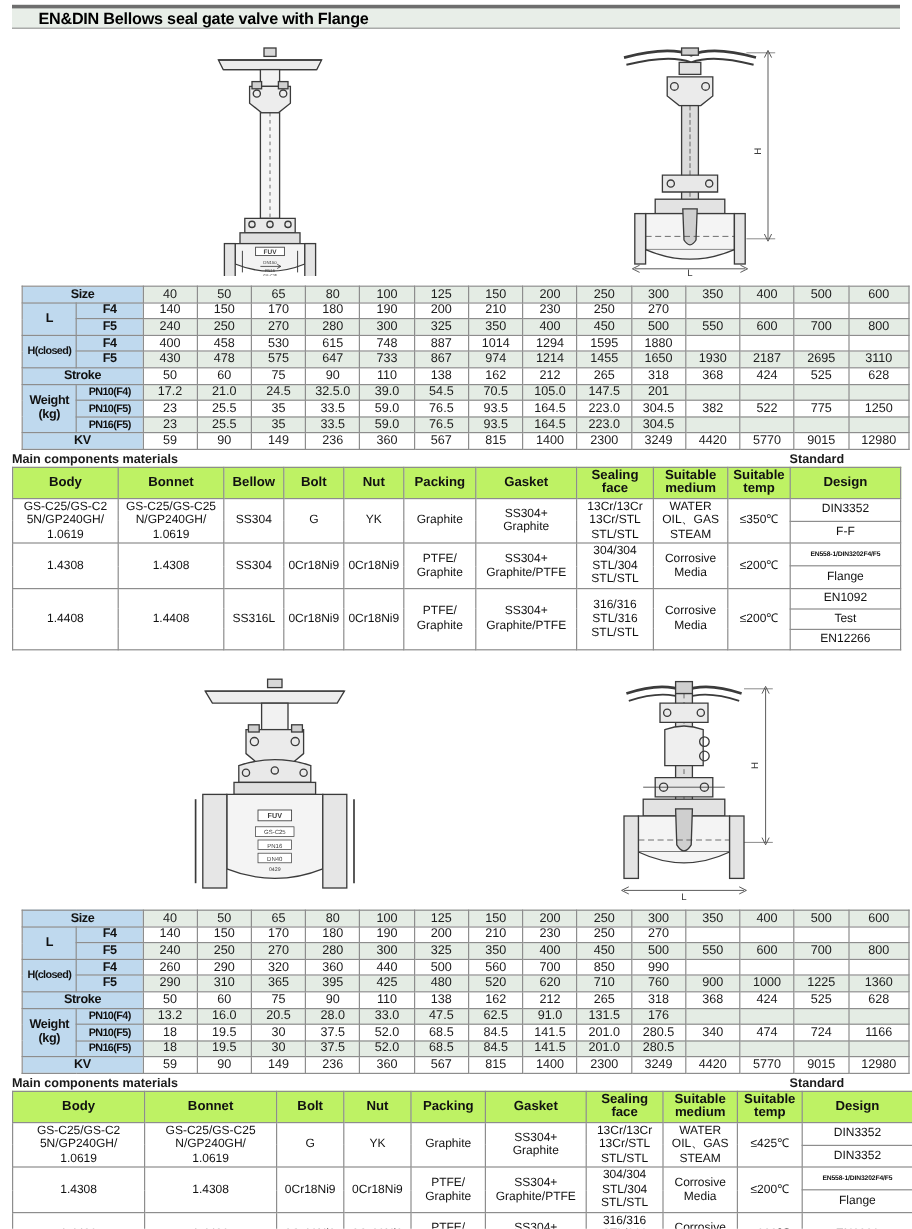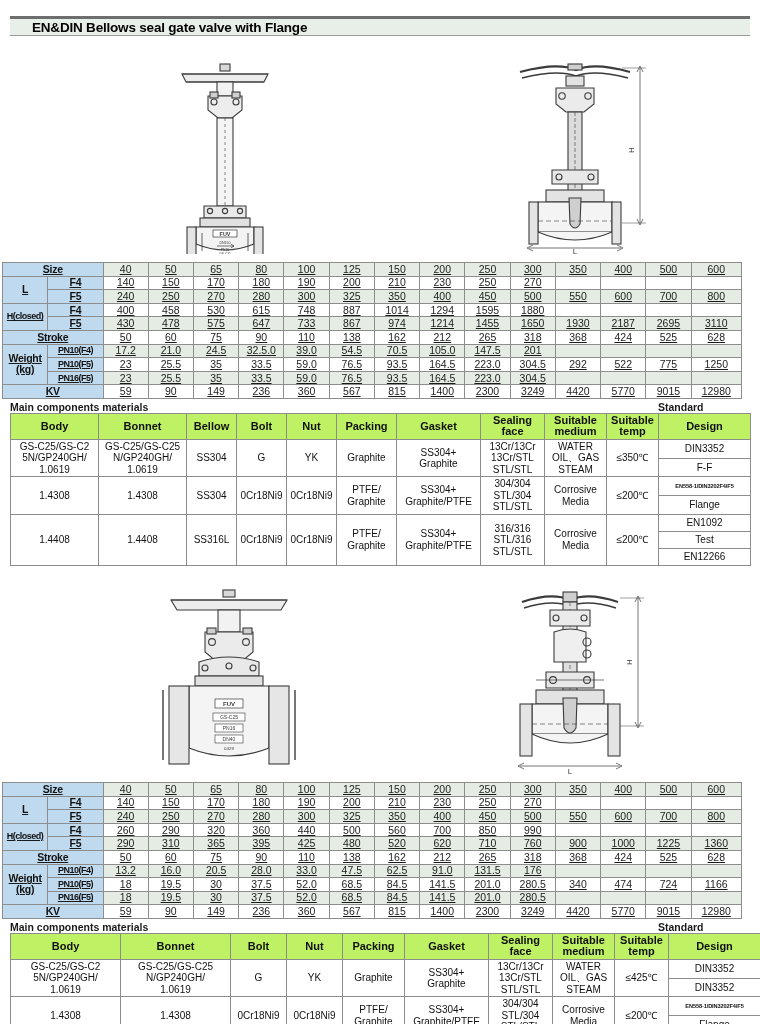--- a/index.html
+++ b/index.html
@@ -16,21 +16,21 @@
   }
   .page {
     position: relative;
     width: 760px;
     height: 1024px;
     box-sizing: border-box;
   }
 
   
   .title-bar {
-    margin: 16px 10px;
+    margin: 4px 10px;
     background: #e8eee8;
     border-top: 3px solid #6e6e6e;
     border-bottom: 1px solid #9a9a9a;
     height: 20px;
     display: flex;
     align-items: center;
     padding-left: 22px;
     box-sizing: border-box;
   }
   .title-bar .t {
@@ -52,24 +52,23 @@
     top: 0;
   }
   .dwg svg { display: block; }
 
   
   table {
     border-collapse: collapse;
     table-layout: fixed;
   }
   .spec {
-    margin: 0 2px;
+    margin: 0 18px;
     width: 740px;
     border: 1px solid #6a6a6a;
-    text-decoration: underline;
   }
   .spec td, .spec th {
     border: 1px solid #8d8d8d;
     font-size: 10.5px;
     text-align: center;
     height: 12.6px;
     line-height: 11px;
     padding: 0;
     font-weight: normal;
     color: #111;
@@ -413,21 +412,21 @@
         <td class="v">23</td>
         <td class="v">25.5</td>
         <td class="v">35</td>
         <td class="v">33.5</td>
         <td class="v">59.0</td>
         <td class="v">76.5</td>
         <td class="v">93.5</td>
         <td class="v">164.5</td>
         <td class="v">223.0</td>
         <td class="v">304.5</td>
-        <td class="v">292</td>
+        <td class="v">382</td>
         <td class="v">522</td>
         <td class="v">775</td>
         <td class="v">1250</td>
       </tr>
       <tr class="band">
         <td class="rh-sm">PN16(F5)</td>
         <td class="v">23</td>
         <td class="v">25.5</td>
         <td class="v">35</td>
         <td class="v">33.5</td>

